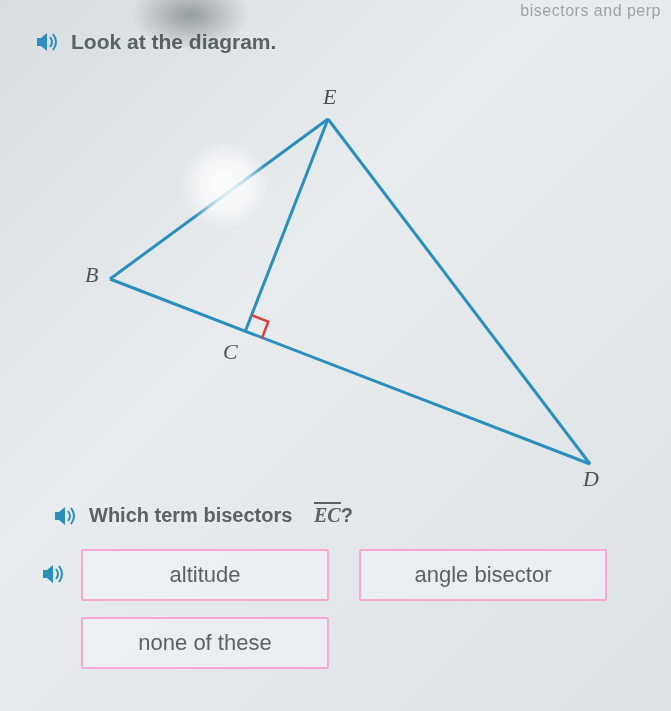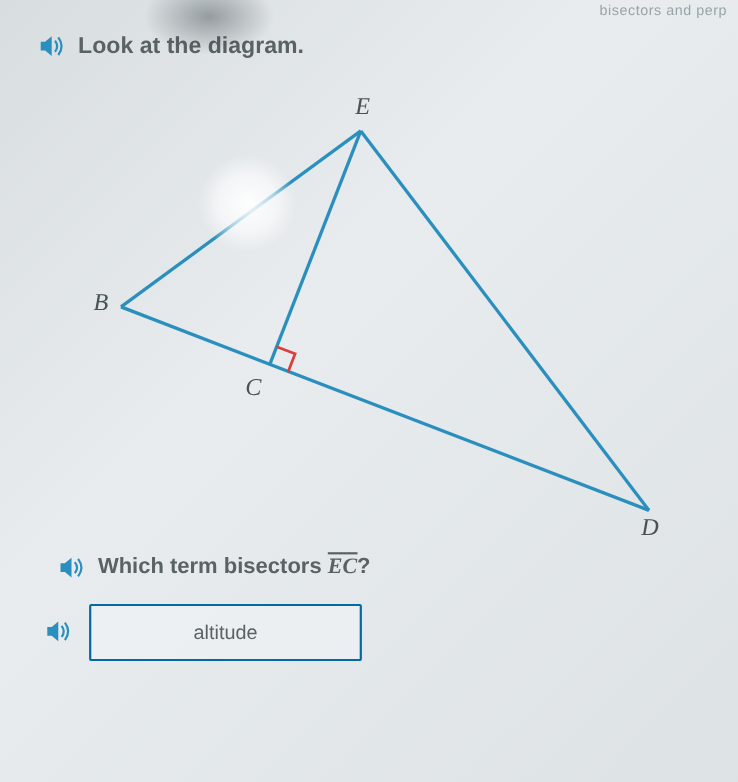--- a/index.html
+++ b/index.html
@@ -9,21 +9,21 @@
       background: linear-gradient(135deg, #d8dde0 0%, #e8ecee 40%, #dde2e5 100%);
       font-family: Verdana, Geneva, sans-serif;
       position: relative;
       overflow: hidden;
       color: #4a5458;
     }
     .breadcrumb {
       position: absolute;
       top: 2px;
       right: 10px;
-      font-size: 13px;
+      font-size: 16px;
       color: #9aa4a8;
       letter-spacing: 0.5px;
     }
     .content {
       padding: 30px 30px 0 35px;
     }
     .prompt-row {
       display: flex;
       align-items: center;
       gap: 10px;
@@ -62,20 +62,21 @@
     }
     .question-text {
       font-size: 20px;
       font-weight: bold;
       color: #5a6266;
     }
     .question-text .seg {
       font-style: italic;
       font-family: Georgia, serif;
       position: relative;
+      margin-left: 16px;
     }
     .question-text .seg::before {
       content: "";
       position: absolute;
       top: -2px;
       left: 0;
       right: 0;
       height: 1.5px;
       background: #5a6266;
     }
@@ -85,26 +86,26 @@
       gap: 14px;
       margin-left: 6px;
     }
     .answers-grid {
       display: grid;
       grid-template-columns: 248px 248px;
       grid-template-rows: 52px 52px;
       gap: 16px 30px;
     }
     .answer-btn {
-      border: 2px solid #0369a1;
+      border: 2px solid #f9a8d4;
       background: rgba(240,244,246,0.6);
       display: flex;
       align-items: center;
       justify-content: center;
-      font-size: 18px;
+      font-size: 22px;
       color: #5a6266;
       cursor: pointer;
       border-radius: 2px;
     }
     .glare {
       position: absolute;
       top: 140px;
       left: 180px;
       width: 90px;
       height: 90px;
@@ -175,18 +176,20 @@
   <div class="answers-row">
     <span class="speaker-icon" style="margin-top:14px;">
       <svg viewBox="0 0 26 22" width="26" height="22">
         <path d="M2 7 L6 7 L12 2 L12 20 L6 15 L2 15 Z" fill="#2a8fbd"></path>
         <path d="M15 6 Q19 11 15 16" stroke="#2a8fbd" stroke-width="2" fill="none"></path>
         <path d="M18 3 Q24 11 18 19" stroke="#2a8fbd" stroke-width="2" fill="none"></path>
       </svg>
     </span>
     <div class="answers-grid">
       <div class="answer-btn">altitude</div>
+      <div class="answer-btn">angle bisector</div>
+      <div class="answer-btn">none of these</div>
     </div>
   </div>
 
 </div>
 
 <div class="glare"></div>
 
 </body></html>

